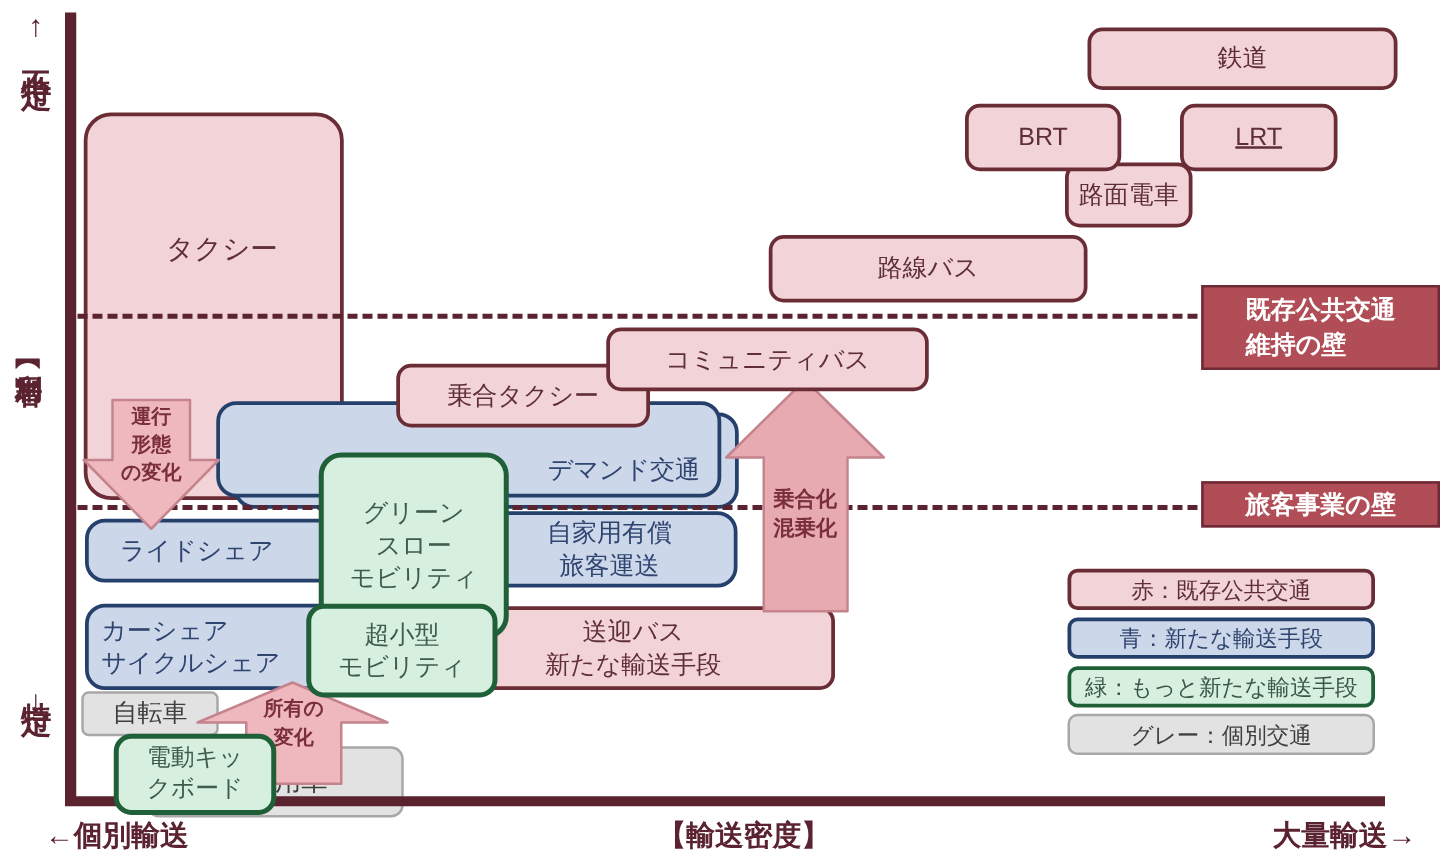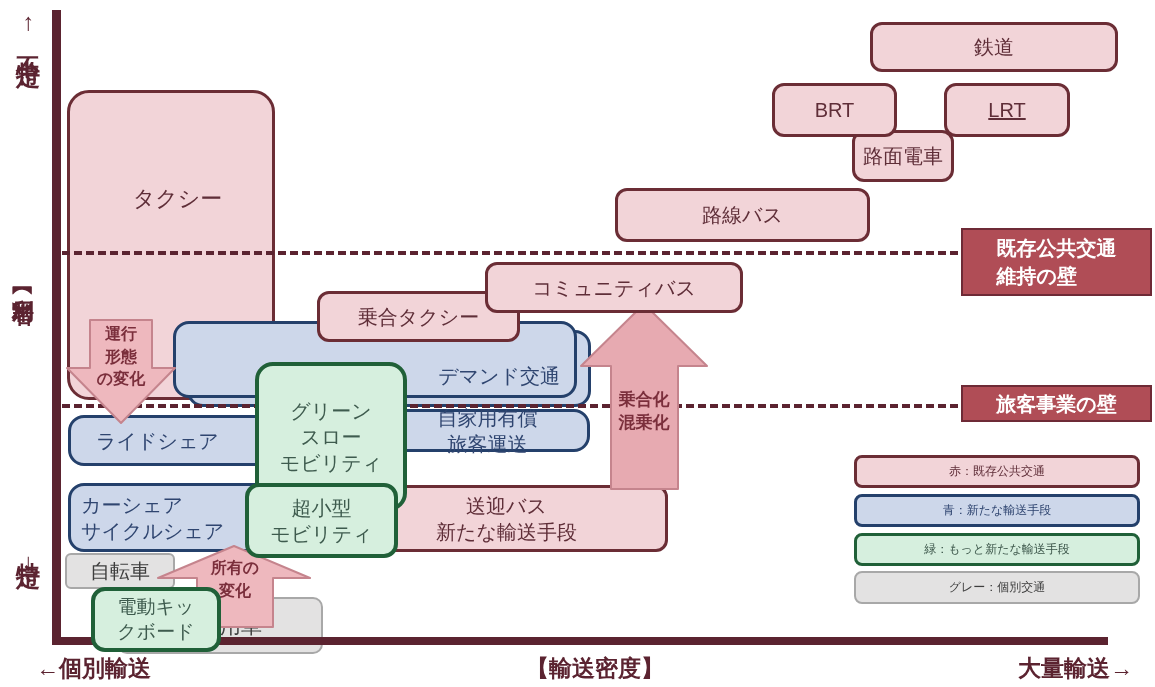--- a/index.html
+++ b/index.html
@@ -23,21 +23,21 @@
   #box-brt         {left:772px;top:83px; width:125px;height:54px;}
   #box-lrt         {left:944px;top:83px; width:126px;height:54px;text-decoration:underline;}
   #box-route-bus   {left:615px;top:188px;width:255px;height:54px;}
   #box-taxi        {left:67px; top:90px; width:208px;height:310px;border-radius:22px;
                     font-size:22px;align-items:flex-start;padding-top:92px;padding-left:13px;}
   #box-demand-shadow{left:187px;top:330px;width:404px;height:77px;}
   #box-demand      {left:173px;top:321px;width:404px;height:77px;
                     justify-content:flex-end;align-items:flex-end;padding:0 14px 6px 0;}
   #box-ride-share  {left:68px; top:415px;width:252px;height:51px;
                     justify-content:flex-start;padding-left:25px;text-align:right;}
-  #box-private-paid{left:315px;top:409px;width:275px;height:43px;padding-left:70px;}
+  #box-private-paid{left:315px;top:409px;width:275px;height:61px;padding-left:70px;}
   #box-car-share   {left:68px; top:483px;width:247px;height:69px;
                     justify-content:flex-start;text-align:left;padding-left:10px;}
   #box-shared-taxi {left:317px;top:291px;width:203px;height:51px;}
   #box-shuttle-bus {left:345px;top:485px;width:323px;height:67px;}
   #box-bicycle     {left:65px; top:553px;width:110px;height:36px;border-radius:6px;}
   #box-private-car {left:117px;top:597px;width:206px;height:57px;font-size:21px;}
   #box-green-slow  {left:255px;top:362px;width:152px;height:149px;}
   #box-micro       {left:245px;top:483px;width:153px;height:75px;border-radius:14px;}
   #box-e-kickboard {left:63px; top:587px;width:130px;height:65px;border-radius:14px;font-size:19px;margin-left:28px;}
   
@@ -63,23 +63,23 @@
   
   .wall-tag{
     position:absolute;box-sizing:border-box;background:#b04d56;border:2px solid #6e2a36;
     color:#ffffff;font-weight:bold;font-size:20px;line-height:1.4;
     display:flex;align-items:center;justify-content:center;white-space:pre-line;
   }
   #wall-tag-1{left:961px;top:228px;width:191px;height:68px;}
   #wall-tag-2{left:961px;top:385px;width:191px;height:37px;}
   
   .legend-item{
-    position:absolute;left:854px;width:286px;height:33px;box-sizing:border-box;
+    position:absolute;left:854px;width:246px;height:33px;box-sizing:border-box;
     display:flex;align-items:center;justify-content:center;
-    font-size:12px;border-radius:8px;white-space:nowrap;
+    font-size:18px;border-radius:8px;white-space:nowrap;
   }
   #legend-red  {top:455px;background:#f2d4d8;border:3px solid #6b2d35;color:#5f2e38;}
   #legend-blue {top:494px;background:#cdd7ea;border:3px solid #24406b;color:#2f4570;}
   #legend-green{top:533px;background:#d6efde;border:3px solid #206038;color:#3c564a;}
   #legend-gray {top:571px;background:#e3e2e2;border:2px solid #a8a8a8;color:#3e3e3e;}
 </style>
 </head>
 <body>
 
 <div class="canvas">

